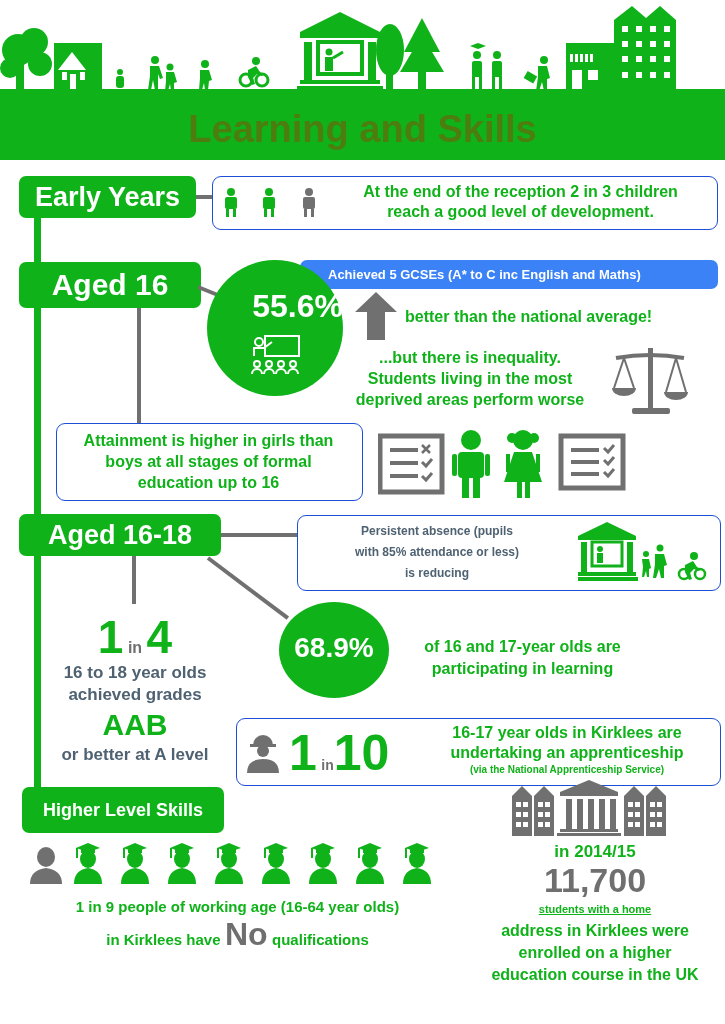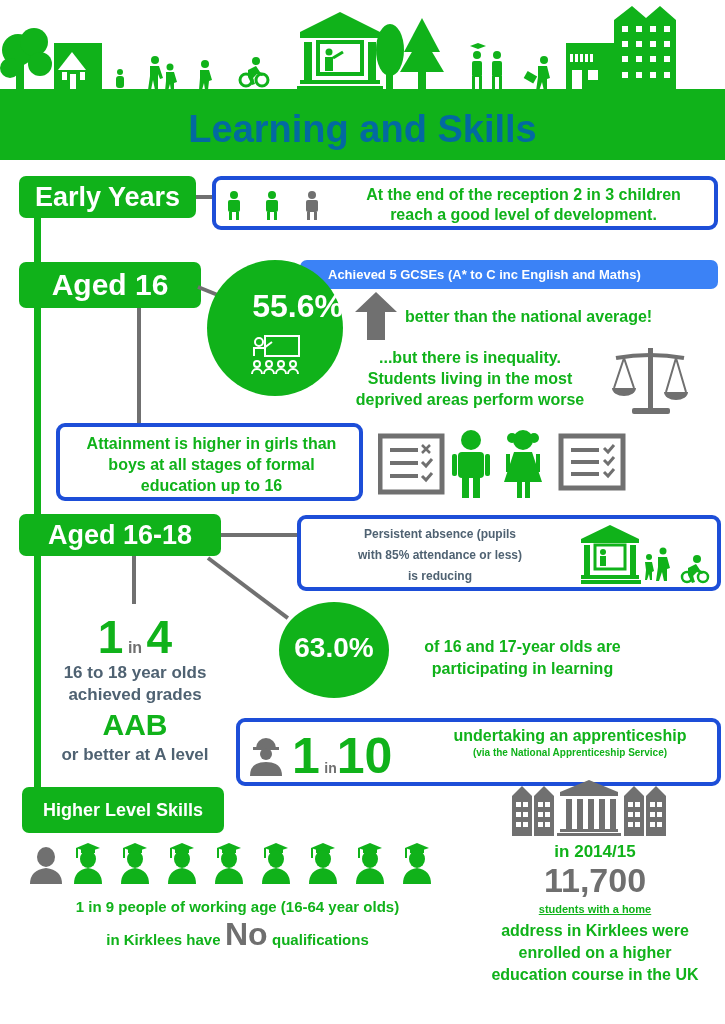--- a/index.html
+++ b/index.html
@@ -3,21 +3,21 @@
 <meta charset="utf-8">
 <style>
   * { box-sizing: border-box; margin: 0; padding: 0; }
   html, body { width: 725px; height: 1024px; background: #ffffff; overflow: hidden; }
   body { position: relative; font-family: "Liberation Sans", "DejaVu Sans", sans-serif; font-weight: bold; }
   .abs { position: absolute; }
   .g { color: #10b21a; }
   .gray { color: #6f6f6f; }
   .slate { color: #4f6272; }
   .pill { position: absolute; background: #10b21a; color: #fff; border-radius: 7px; display: flex; align-items: center; justify-content: center; white-space: nowrap; }
-  .box { position: absolute; border: 4px solid #1d4ed8; border-radius: 9px; background: #fff; }
+  .box { position: absolute; border: 1px solid #1d4ed8; border-radius: 9px; background: #fff; }
   .line { position: absolute; background: #707070; }
   .gline { position: absolute; background: #10b21a; }
   .center { text-align: center; }
   .circle { position: absolute; background: #10b21a; border-radius: 50%; color: #fff; }
   svg { display: block; }
 </style>
 </head>
 <body>
 
 <div>
@@ -127,21 +127,21 @@
           <rect x="622" y="72" width="6" height="6"></rect>
             <rect x="636" y="72" width="6" height="6"></rect>
             <rect x="650" y="72" width="6" height="6"></rect>
             <rect x="664" y="72" width="6" height="6"></rect>
         </g>
       </g>
 
       <rect x="0" y="89" width="725" height="72"></rect>
     </g>
   </svg>
-  <div class="abs center" style="left:0;top:104;width:725px;top:104px;height:50px;line-height:50px;color:#0369a1;font-size:38px;">Learning and Skills</div>
+  <div class="abs center" style="left:0;top:104;width:725px;top:104px;height:50px;line-height:50px;color:#4d7c0f;font-size:38px;">Learning and Skills</div>
 </div>
 
 <div class="gline" style="left:34px;top:205px;width:7px;height:600px;"></div>
 
 <div class="pill" style="left:19px;top:176px;width:177px;height:42px;font-size:27px;">Early Years</div>
 <div class="line" style="left:196px;top:195px;width:16px;height:4px;"></div>
 <div class="box" style="left:212px;top:176px;width:506px;height:54px;">
   <svg class="abs" style="left:8px;top:10px" width="100" height="32">
     <g fill="#10b21a">
         <circle cx="10" cy="5" r="4"></circle>
@@ -302,41 +302,42 @@
     <span class="gray" style="font-size:16px;">in</span>
     <span class="g" style="font-size:46px;">4</span>
   </div>
   <div class="slate" style="font-size:17px;line-height:22px;">16 to 18 year olds</div>
   <div class="slate" style="font-size:17px;line-height:22px;">achieved grades</div>
   <div class="g" style="font-size:30px;line-height:38px;">AAB</div>
   <div class="slate" style="font-size:17px;line-height:22px;">or better at A level</div>
 </div>
 
 <div class="circle" style="left:279px;top:602px;width:110px;height:96px;">
-  <div class="abs center" style="left:0;top:30px;width:110px;font-size:28px;">63.0%</div>
+  <div class="abs center" style="left:0;top:30px;width:110px;font-size:28px;">68.9%</div>
 </div>
 <div class="abs center g" style="left:395px;top:628px;width:255px;font-size:16px;line-height:22px;margin-top:8px;">
   <div>of 16 and 17-year olds are</div>
   <div>participating in learning</div>
 </div>
 
 <div class="box" style="left:236px;top:718px;width:485px;height:68px;">
   <svg class="abs" style="left:8px;top:12px" width="36" height="42">
     <g fill="#707070">
       <path d="M8 14 a10 10 0 0 1 20 0 z"></path>
         <rect x="5" y="13" width="26" height="3"></rect>
       <circle cx="18" cy="20" r="6"></circle>
       <path d="M2 42 q0 -14 16 -14 q16 0 16 14z"></path>
     </g>
   </svg>
   <div class="abs" style="left:52px;top:4px;height:60px;line-height:60px;white-space:nowrap;">
     <span class="g" style="font-size:50px;">1</span>
     <span class="gray" style="font-size:14px;">in</span><span class="g" style="font-size:50px;">10</span>
   </div>
   <div class="abs g" style="left:180px;top:4px;width:300px;text-align:right;">
+    <div style="font-size:16px;line-height:20px;text-align:center;">16-17 year olds in Kirklees are</div>
     <div style="font-size:16px;line-height:20px;text-align:center;">undertaking an apprenticeship</div>
     <div style="font-size:10px;line-height:14px;text-align:center;">(via the National Apprenticeship Service)</div>
   </div>
 </div>
 
 <div class="pill" style="left:22px;top:787px;width:202px;height:46px;font-size:18px;">Higher Level Skills</div>
 
 <svg class="abs" style="left:28px;top:842px" width="420" height="48">
   <defs>
     <g id="grad">

